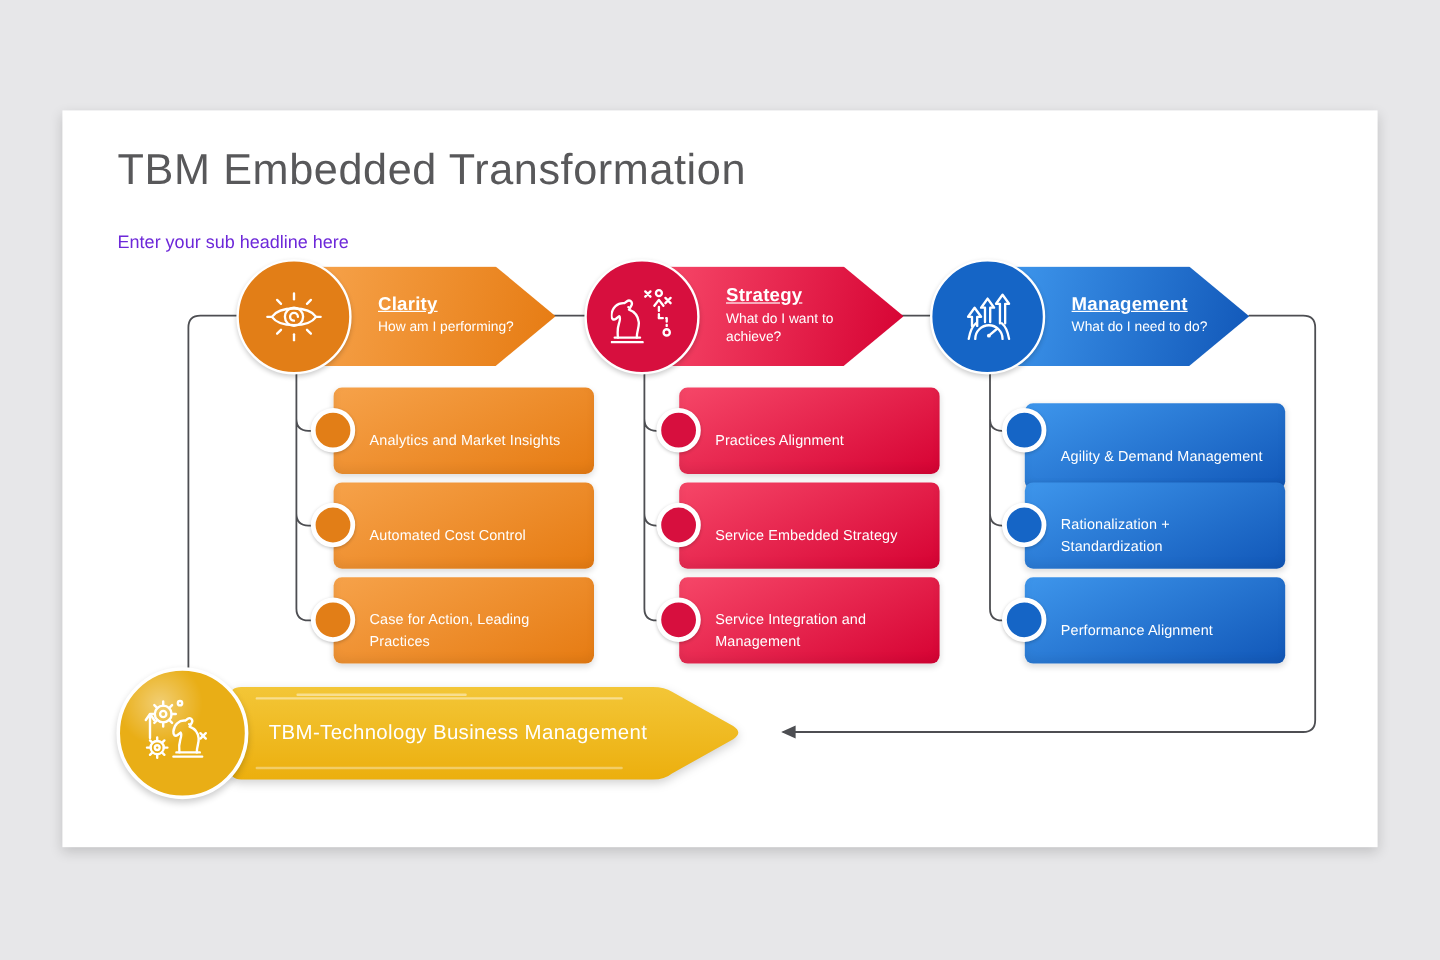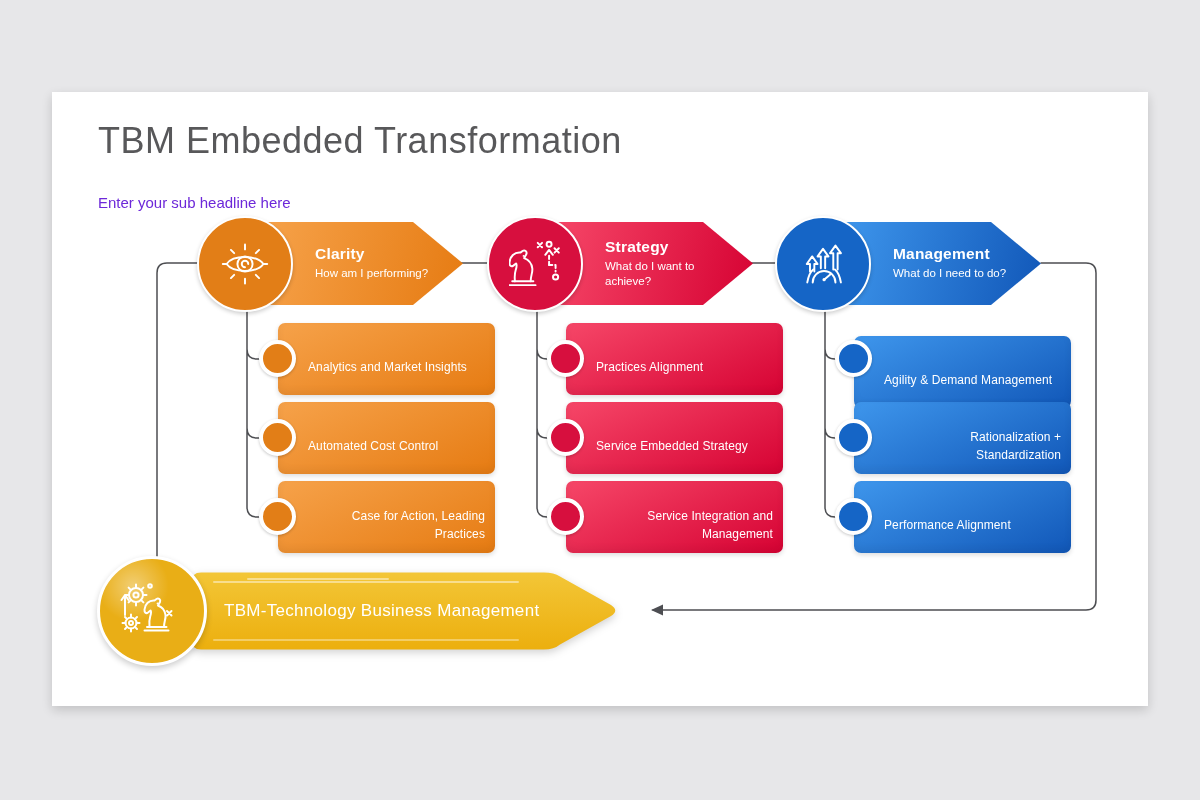--- a/index.html
+++ b/index.html
@@ -21,29 +21,29 @@
   .arrow{position:absolute;top:222px;width:200px;height:83px;z-index:2;
          background:linear-gradient(105deg,var(--light) 0%,var(--dark) 100%);
          clip-path:polygon(0 0,150px 0,100% 50%,150px 100%,0 100%);
          filter:drop-shadow(0 2px 2px rgba(0,0,0,.18));}
   .hcircle{position:absolute;top:216px;width:92px;height:92px;border-radius:50%;
            background:var(--circle);border:2.5px solid #fff;z-index:3;
            display:flex;align-items:center;justify-content:center;
            box-shadow:0 2px 4px rgba(0,0,0,.2);}
   .htext{position:absolute;top:222px;height:83px;width:150px;z-index:4;display:flex;
          flex-direction:column;justify-content:center;color:#fff;}
-  .htext .t{font-size:15.5px;font-weight:bold;letter-spacing:.2px;}
+  .htext .t{font-size:15.5px;font-weight:bold;letter-spacing:.2px;text-decoration:underline;}
   .htext .q{font-size:11.5px;line-height:1.32;margin-top:3px;width:132px;}
 
   
   .item{position:absolute;width:217px;height:72px;border-radius:7px;box-sizing:border-box;
         display:flex;align-items:center;padding:15px 10px 0 30px;color:#fff;font-size:12px;
         line-height:1.5;letter-spacing:.1px;
         background:linear-gradient(155deg,var(--light) 0%,var(--dark) 100%);
-        box-shadow:0 2px 5px rgba(0,0,0,.14), inset 0 -4px 8px rgba(0,0,0,.06);z-index:2;text-align:right;}
+        box-shadow:0 2px 5px rgba(0,0,0,.14), inset 0 -4px 8px rgba(0,0,0,.06);z-index:2;}
   .bullet{position:absolute;width:29px;height:29px;border-radius:50%;background:var(--circle);
           border:4px solid #fff;z-index:3;box-shadow:0 1px 3px rgba(0,0,0,.22);}
 
   
   .banner-svg{position:absolute;left:188px;top:571px;z-index:2;filter:drop-shadow(0 3px 4px rgba(0,0,0,.18));}
   .banner-text{position:absolute;left:224px;top:571px;width:360px;height:80px;z-index:4;
                display:flex;align-items:center;color:#fff;font-size:17px;font-weight:normal;letter-spacing:.3px;}
   .tbm-circle{position:absolute;left:97px;top:556px;width:104px;height:104px;border-radius:50%;
               border:3px solid #fff;z-index:3;display:flex;align-items:center;justify-content:center;
               background:radial-gradient(circle at 32% 26%, rgba(255,255,255,.4) 0%, rgba(255,255,255,0) 34%),

